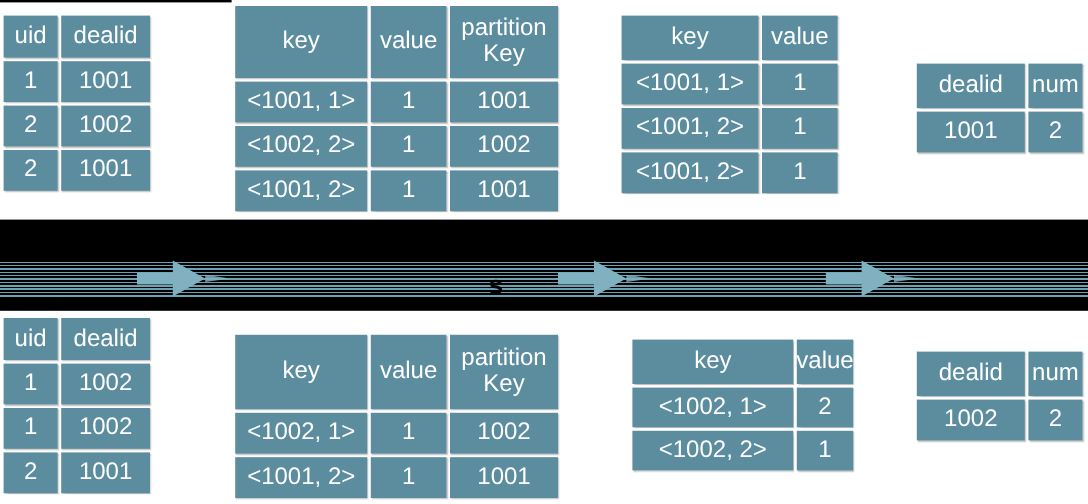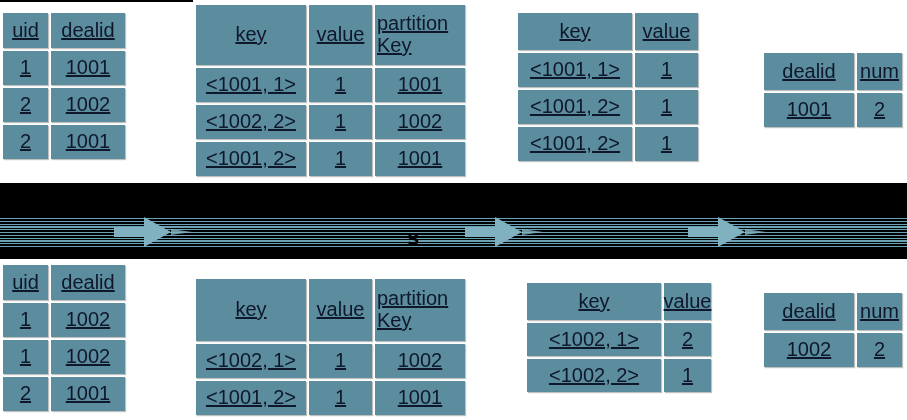--- a/index.html
+++ b/index.html
@@ -2,25 +2,25 @@
 <html style="--cell: #5b8d9f; --band: #000000; --stripe: #6aa2b3; --arrow: #7fb1c0;"><head>
 <meta charset="utf-8">
 <style>
   html,body{margin:0;padding:0;background:#fff;}
   .canvas{
     position:relative;width:907px;height:420px;background:#fff;
     font-family:"Liberation Sans",sans-serif;overflow:hidden;
   }
   .tbl{position:absolute;display:grid;gap:3px;}
   .cell{
-    background:var(--cell,#5b8d9f);color:#0f172a;
+    background:var(--cell,#5b8d9f);color:#ffffff;
     display:flex;align-items:center;justify-content:center;
-    font-size:20px;line-height:1.08;
+    text-align:center;font-size:20px;line-height:1.08;
     box-shadow:1px 1px 1px rgba(130,130,130,.5);
-    white-space:pre-line;padding:0 2px;box-sizing:border-box;text-decoration:underline;
+    white-space:pre-line;padding:0 2px;box-sizing:border-box;
   }
   .cell.h{font-size:20px;}
   .band{position:absolute;left:0;top:183px;width:907px;height:76px;background:var(--band,#000);}
   .stripes{
     position:absolute;left:0;top:35px;width:100%;height:30px;
     background:repeating-linear-gradient(
       to bottom,
       var(--stripe,#6aa2b3) 0, var(--stripe,#6aa2b3) 1.2px,
       transparent 1.2px, transparent 2.8px);
   }

